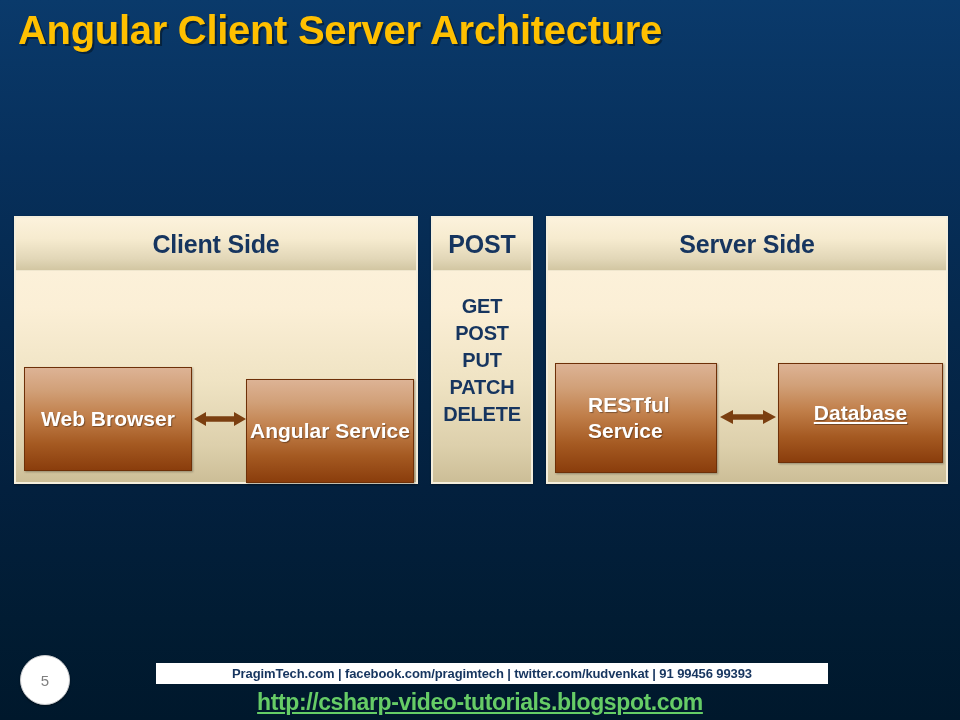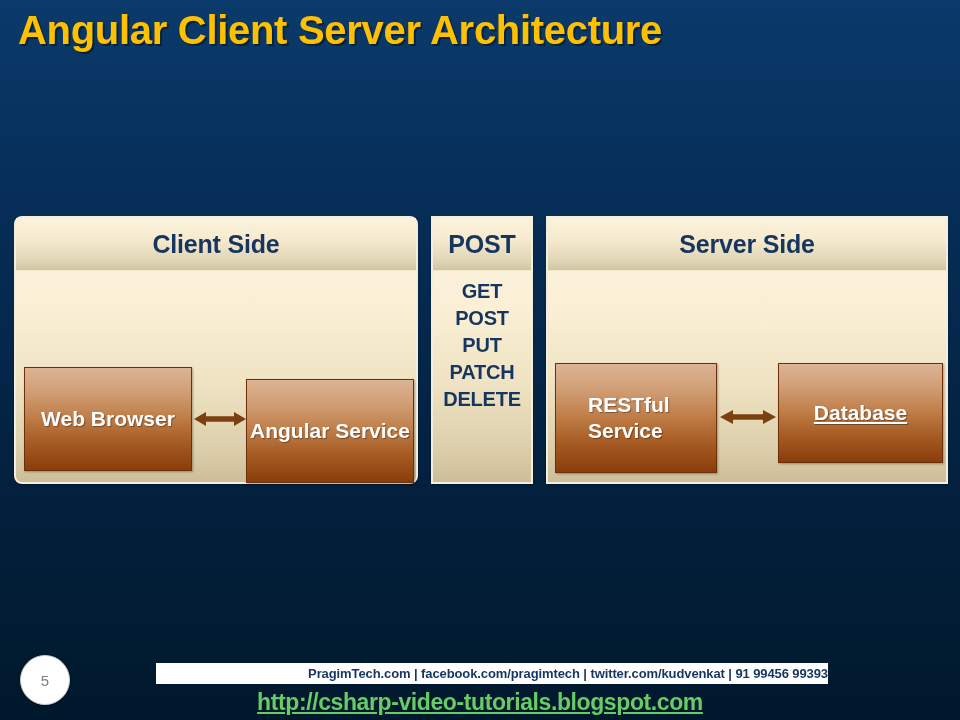--- a/index.html
+++ b/index.html
@@ -57,21 +57,21 @@
     box-sizing: border-box;
     background: linear-gradient(180deg,
         #FDF3DE 0%,
         #FBEFD6 34%,
         #EFE3C3 62%,
         #DDD0AC 86%,
         #CCBE97 100%);
     box-shadow: 0 1px 2px rgba(0,0,0,0.35);
   }
 
-  .panel-client { left: 14px;  width: 404px; border-radius: 8px; }
+  .panel-client { left: 14px;  width: 404px; }
   .panel-http   { left: 431px; width: 102px; }
   .panel-server { left: 546px; width: 402px; }
 
   .panel-header {
     position: relative;
     height: 52px;
     background: linear-gradient(180deg,
         #FCF2DC 0%,
         #F6EBCF 40%,
         #E2D7B8 78%,
@@ -89,21 +89,21 @@
     white-space: nowrap;
   }
 
   .panel-body {
     position: relative;
     height: 214px;
   }
 
   
   .verb-list {
-    padding-top: 7px;
+    padding-top: 22px;
     text-align: center;
   }
   .verb {
     font-size: 20px;
     font-weight: bold;
     color: #16355F;
     line-height: 27px;
     letter-spacing: -0.2px;
   }
 
@@ -170,21 +170,21 @@
 
   .footer-bar {
     position: absolute;
     left: 156px;
     top: 663px;
     width: 672px;
     height: 21px;
     background: #FFFFFF;
     display: flex;
     align-items: center;
-    justify-content: flex-end;
+    justify-content: center;
   }
   .footer-bar-text {
     font-size: 13px;
     font-weight: bold;
     color: #16355F;
     white-space: nowrap;
     letter-spacing: -0.1px;
   }
 
   .footer-link {

